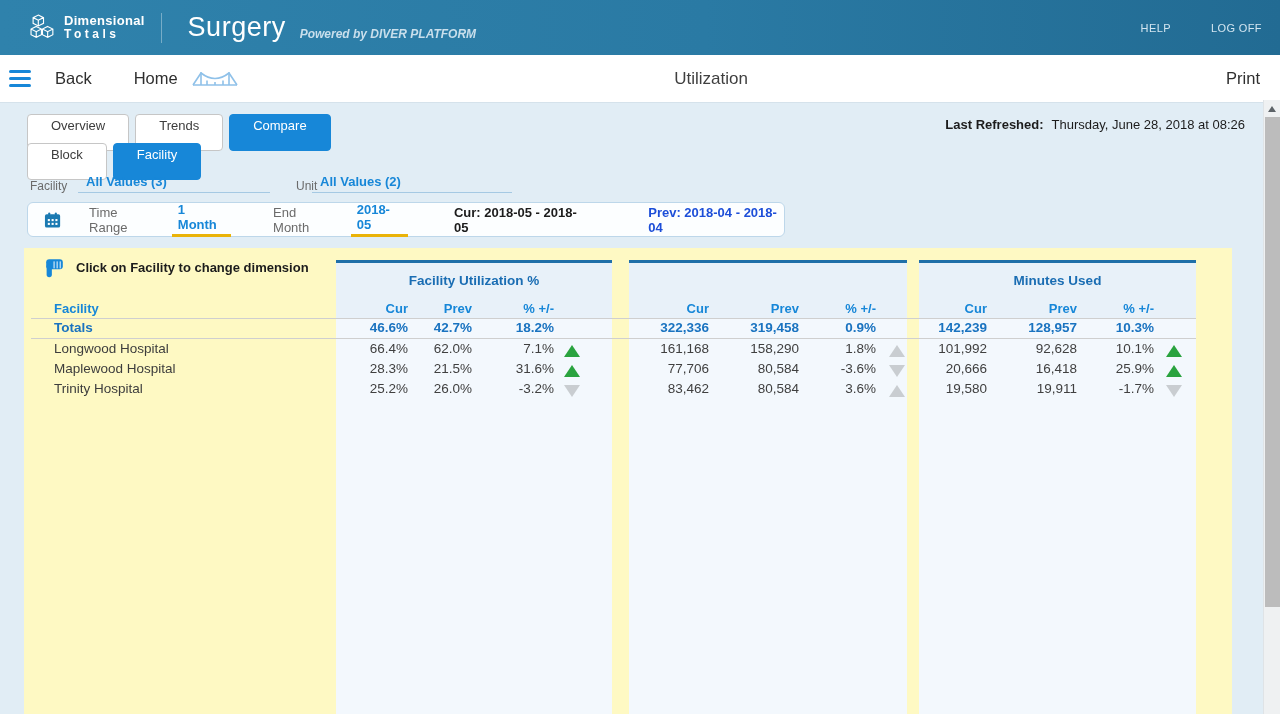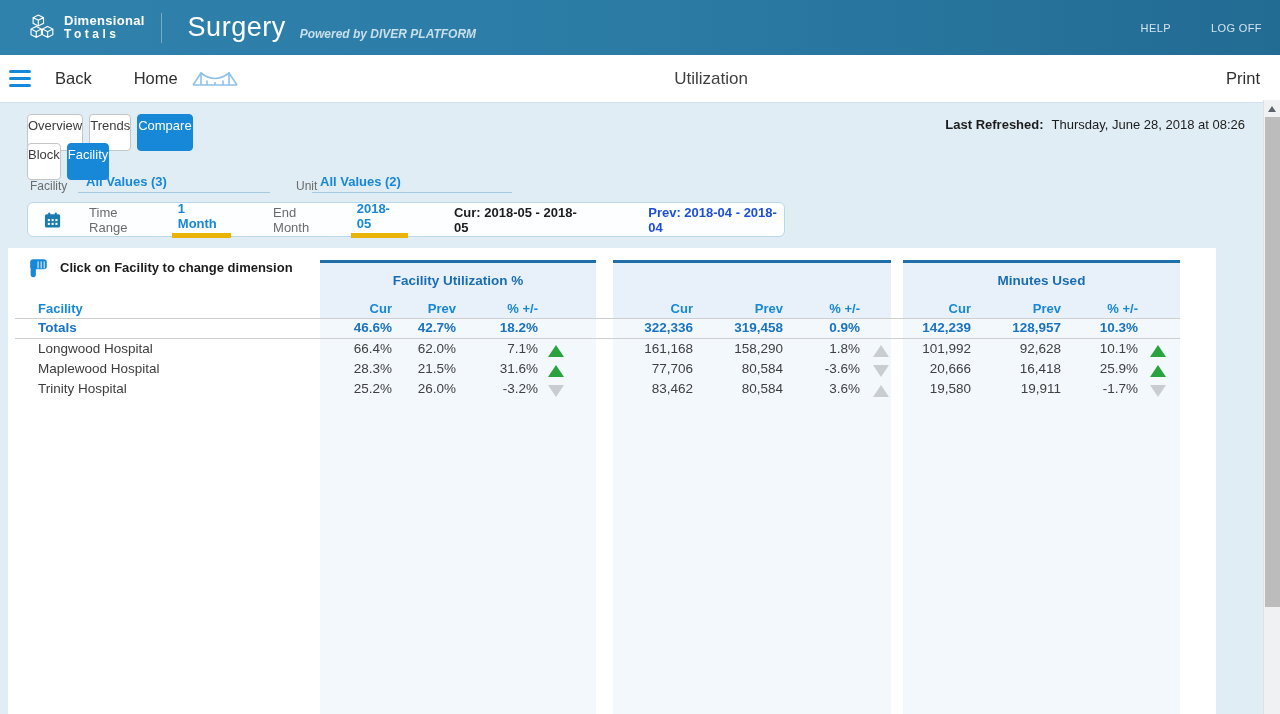--- a/index.html
+++ b/index.html
@@ -41,21 +41,21 @@
   .nav-title { position:absolute; left:711px; transform:translateX(-50%); font-size:17px; color:#3f3f3f; }
   .nav-print { position:absolute; right:20px; font-size:16.5px; color:#2f2f2f; cursor:pointer; }
 
   
   .content { position:absolute; top:103px; left:0; width:1263px; bottom:0; }
 
   .tabrow { position:absolute; left:27px; display:flex; gap:6px; }
   .tabrow.r1 { top:11px; }
   .tabrow.r2 { top:40px; }
   .tab {
-    height:37px; line-height:21px; padding:0 0; font-size:13px; color:#3c3c3c;
+    height:37px; line-height:21px; padding:0 23px; font-size:13px; color:#3c3c3c;
     background:#fff; border:1px solid #c6c6c6; border-radius:4px; cursor:pointer; white-space:nowrap;
   }
   .tab.active { background:#1787d8; border-color:#1787d8; color:#fff; }
 
   .refreshed { position:absolute; top:14px; right:18px; font-size:13px; color:#1c1c1c; }
   .refreshed b { margin-right:8px; }
 
   .filters { position:absolute; top:70px; left:0; width:100%; height:26px; font-size:13px; }
   .f-label { position:absolute; top:6px; font-size:12px; color:#6b6b6b; }
   .f-val {
@@ -65,28 +65,28 @@
   .f-lab1 { left:30px; } .f-val1 { left:78px; width:192px; }
   .f-lab2 { left:296px; } .f-val2 { left:312px; width:200px; }
 
   .timebar {
     position:absolute; top:99px; left:27px; width:758px; height:35px;
     background:#fcfeff; border:1px solid #bdd7ea; border-radius:6px;
     display:flex; align-items:center; font-size:13px;
   }
   .cal-ic { margin-left:16px; width:18px; height:18px; cursor:pointer; }
   .tb-lab { color:#6b6b6b; }
-  .tb-val { font-weight:bold; color:#1787d8; border-bottom:5px solid #eab308; padding:0 6px 2px 6px; cursor:pointer; }
+  .tb-val { font-weight:bold; color:#1787d8; border-bottom:3px solid #eab308; padding:0 6px 2px 6px; cursor:pointer; }
   .tb-tr-lab { margin-left:28px; } .tb-tr-val { margin-left:16px; }
   .tb-em-lab { margin-left:42px; } .tb-em-val { margin-left:18px; }
   .tb-cur { margin-left:46px; font-weight:bold; color:#1c1c1c; }
   .tb-prev { margin-left:64px; font-weight:bold; color:#1d4ed8; }
 
   
-  .panel { position:absolute; top:145px; left:8px; width:1208px; bottom:0; background:#ffffff; }
+  .panel { position:absolute; top:145px; left:24px; width:1208px; bottom:0; background:#fef9c3; }
 
   .hint { position:absolute; top:9px; left:20px; display:flex; align-items:center; }
   .hint-ic { width:21px; height:21px; }
   .hint-txt { margin-left:11px; font-size:13px; font-weight:bold; color:#1c1c1c; }
 
   .band { position:absolute; top:12px; bottom:0; background:#f3f8fd; border-top:3px solid #1f6fa8; }
   .band .band-head { position:absolute; top:0; left:0; right:0; height:55px; background:#e8f1f9; }
   .band-g1 { left:312px; width:276px; }
   .band-g2 { left:605px; width:278px; }
   .band-g3 { left:895px; width:277px; }

